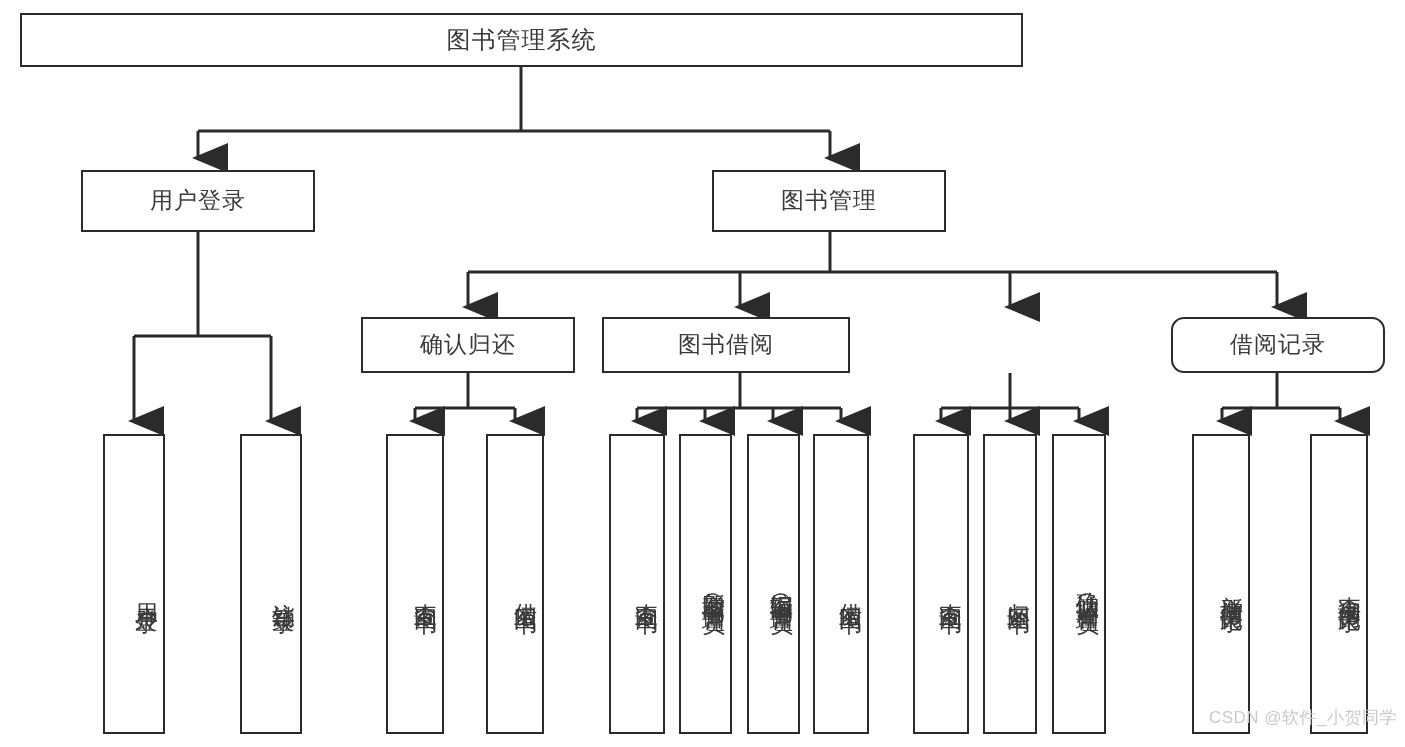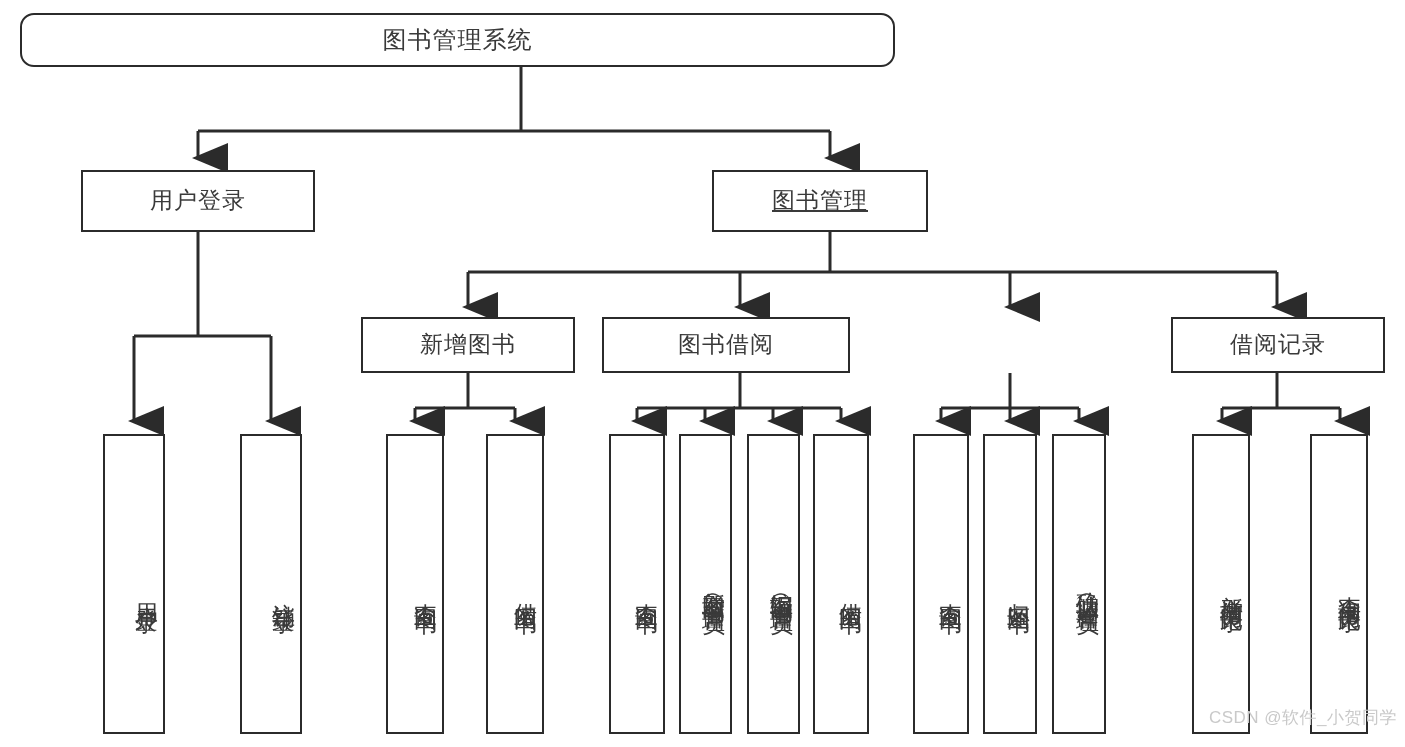--- a/index.html
+++ b/index.html
@@ -121,38 +121,38 @@
       <path d="M 1010 408 L 1010 421" marker-end="url(#arrow)"></path>
       <path d="M 1079 408 L 1079 421" marker-end="url(#arrow)"></path>
 
       <path d="M 1277 373 L 1277 408"></path>
       <path d="M 1222 408 L 1340 408"></path>
       <path d="M 1222 408 L 1222 421" marker-end="url(#arrow)"></path>
       <path d="M 1340 408 L 1340 421" marker-end="url(#arrow)"></path>
     </g>
   </svg>
 
-  <div class="node horiz root" style="left:20px; top:13px; width:875px; height:54px;border-radius:14px;">
+  <div class="node horiz root" style="left:20px; top:13px; width:1003px; height:54px;">
     <span>图书管理系统</span>
   </div>
 
   <div class="node horiz" style="left:81px; top:170px; width:234px; height:62px;">
     <span>用户登录</span>
   </div>
-  <div class="node horiz" style="left:712px; top:170px; width:216px; height:62px;text-decoration:underline;">
+  <div class="node horiz" style="left:712px; top:170px; width:234px; height:62px;">
     <span>图书管理</span>
   </div>
 
   <div class="node horiz" style="left:361px; top:317px; width:214px; height:56px;">
-    <span>新增图书</span>
+    <span>确认归还</span>
   </div>
   <div class="node horiz" style="left:602px; top:317px; width:248px; height:56px;">
     <span>图书借阅</span>
   </div>
-  <div class="node horiz" style="left:1171px; top:317px; width:214px; height:56px;">
+  <div class="node horiz" style="left:1171px; top:317px; width:214px; height:56px;border-radius:13px;">
     <span>借阅记录</span>
   </div>
 
   <div class="node vert" style="left:103px; top:434px; width:62px; height:300px;">
     <span class="vlabel">用户登录</span>
   </div>
   <div class="node vert" style="left:240px; top:434px; width:62px; height:300px;">
     <span class="vlabel">注销登录</span>
   </div>
 

